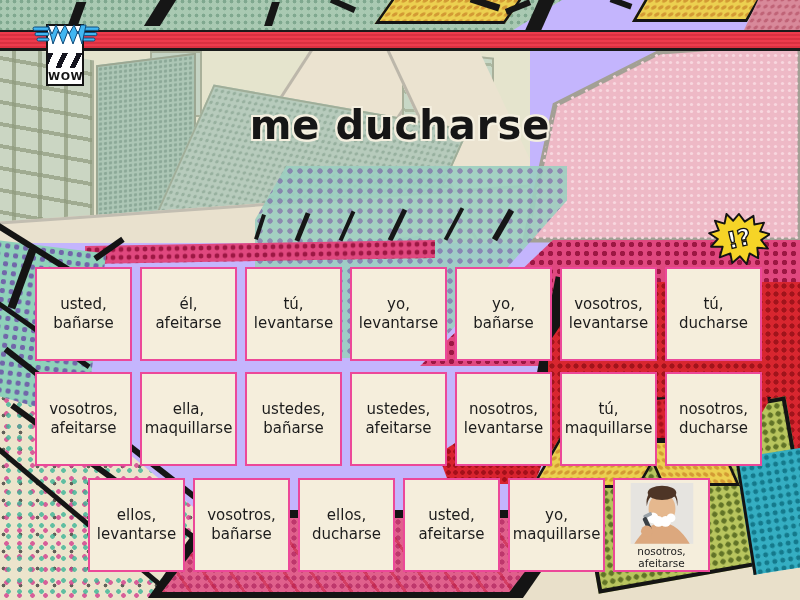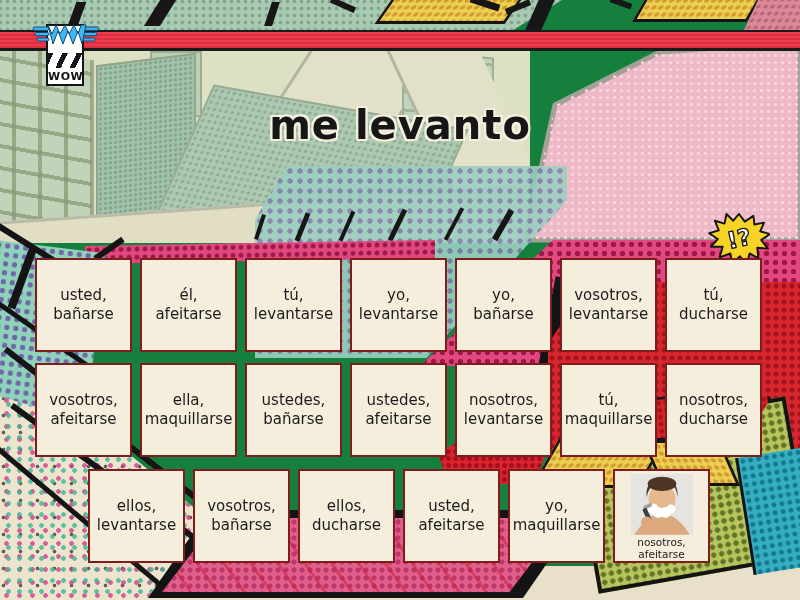--- a/index.html
+++ b/index.html
@@ -1,17 +1,17 @@
 <!DOCTYPE html>
 <html><head>
 <meta charset="utf-8">
 <style>
   html,body{margin:0;padding:0;}
   #stage{position:relative;width:800px;height:600px;overflow:hidden;
-    background:#15803d;font-family:"DejaVu Sans","Liberation Sans",sans-serif;}
+    background:#c4b5fd;font-family:"DejaVu Sans","Liberation Sans",sans-serif;}
   #stage *{box-sizing:border-box;}
   .abs{position:absolute;}
 
   
   .topstrip-teal{left:-10px;top:-2px;width:575px;height:32px;background:#a9c9b2;
     background-image:radial-gradient(circle,rgba(120,162,136,.85) 1.6px,transparent 2.2px);
     background-size:7px 7px;clip-path:polygon(0 0,100% 0,91% 100%,0 100%);}
   .topstrip-edge{left:532px;top:-4px;width:16px;height:38px;background:#161616;transform:skewX(-24deg);}
   .ts-mark{background:#161616;}
   .ts1{left:72px;top:2px;width:10px;height:24px;transform:skewX(-20deg);}
@@ -144,22 +144,22 @@
       0 -2px 0 #f4efdf,0 2px 0 #f4efdf,-2px 0 0 #f4efdf,2px 0 0 #f4efdf;}
 
   
   .burst{left:708px;top:213px;width:62px;height:52px;}
 
   
   .row{position:absolute;display:flex;gap:8px;}
   .row1{left:35px;top:258px;}
   .row2{left:35px;top:363px;}
   .row3{left:88px;top:469px;}
-  .tile{flex:none;width:97px;height:94px;background:#f5eedc;border:2px solid #7f1d1d;
-    display:flex;align-items:center;justify-content:center;text-align:center;cursor:pointer;}
+  .tile{flex:none;width:97px;height:94px;background:#f5eedc;border:2px solid #ec4899;
+    display:flex;align-items:center;justify-content:center;text-align:center;cursor:pointer;margin-top:9px;}
   .tile-label{white-space:pre-line;font-size:15px;line-height:1.3;color:#1c1c1c;}
   .tile.has-image{flex-direction:column;justify-content:flex-start;padding-top:3px;}
   .tile.has-image .tile-label{font-size:10.5px;line-height:1.2;margin-top:1px;}
 </style>
 </head>
 <body>
 
 <div id="stage">
 
   <div>
@@ -240,21 +240,21 @@
       <rect x="1" y="5" width="16" height="3.4" rx="1.7"></rect>
       <rect x="3" y="10.5" width="14" height="3.2" rx="1.6"></rect>
       <rect x="5" y="16" width="12" height="3" rx="1.5"></rect>
       <rect x="51" y="5" width="16" height="3.4" rx="1.7"></rect>
       <rect x="51" y="10.5" width="14" height="3.2" rx="1.6"></rect>
       <rect x="51" y="16" width="12" height="3" rx="1.5"></rect>
       <polygon points="16,3 21,22 26,9 31,22 36,9 41,22 46,9 50,22 54,3 49,3 46,12 42,3 37,12 33,3 28,12 24,3 20,12"></polygon>
     </g>
   </svg>
 
-  <div class="abs title">me levanto</div>
+  <div class="abs title">me ducharse</div>
 
   <svg class="abs burst" viewBox="0 0 64 54">
     <polygon points="32,1 38,9 47,3 48,12 58,10 54,19 64,22 55,28 62,37 51,36 52,47 43,42 40,53 33,45 25,52 23,42 12,46 15,35 3,35 10,27 1,21 11,18 7,8 17,11 19,1 26,8" fill="#f6d427" stroke="#141414" stroke-width="2" stroke-linejoin="round"></polygon>
     <text x="32" y="35" text-anchor="middle" font-size="24" font-weight="bold" fill="#ffffff" stroke="#141414" stroke-width="1.4" transform="rotate(-12 32 27)" font-family="DejaVu Sans, sans-serif">!?</text>
   </svg>
 
   <div>
     <div class="row row1">
       <div class="tile">
           <span class="tile-label">usted,

